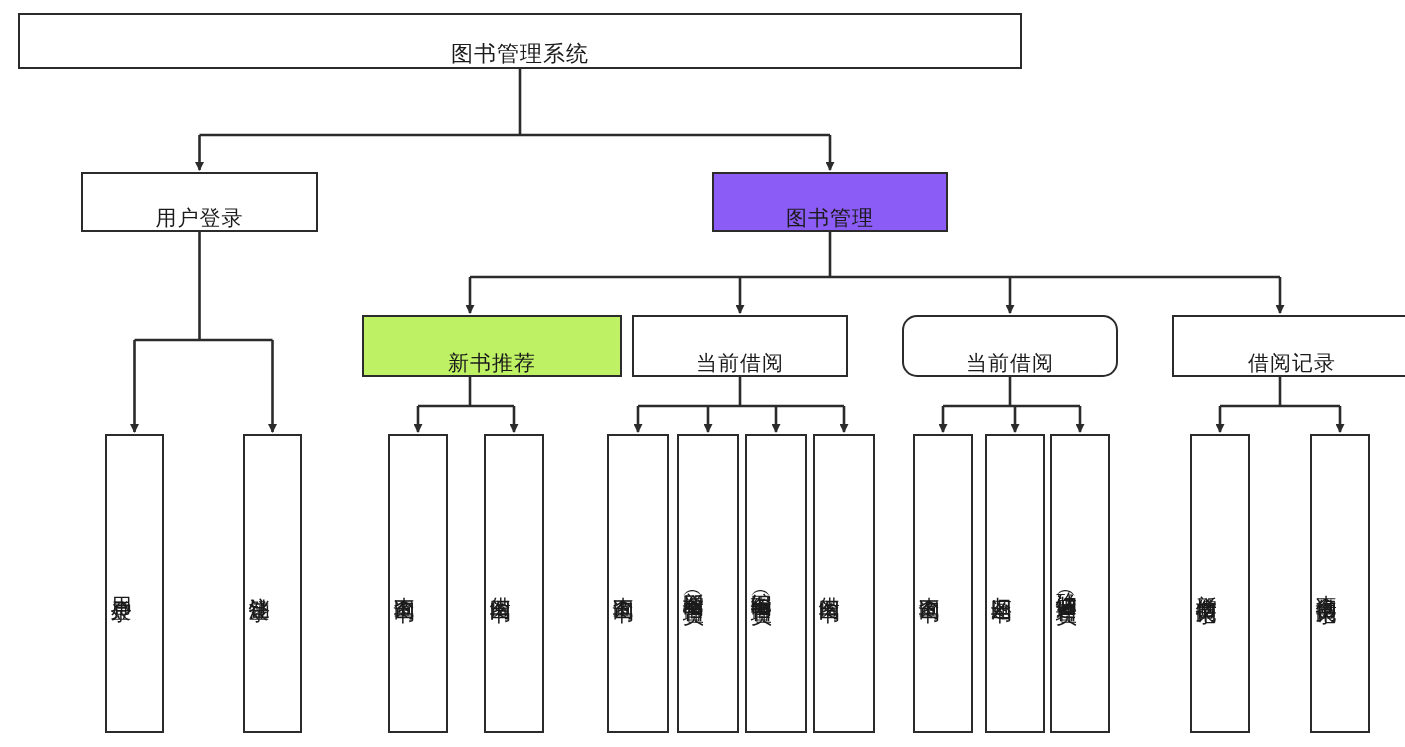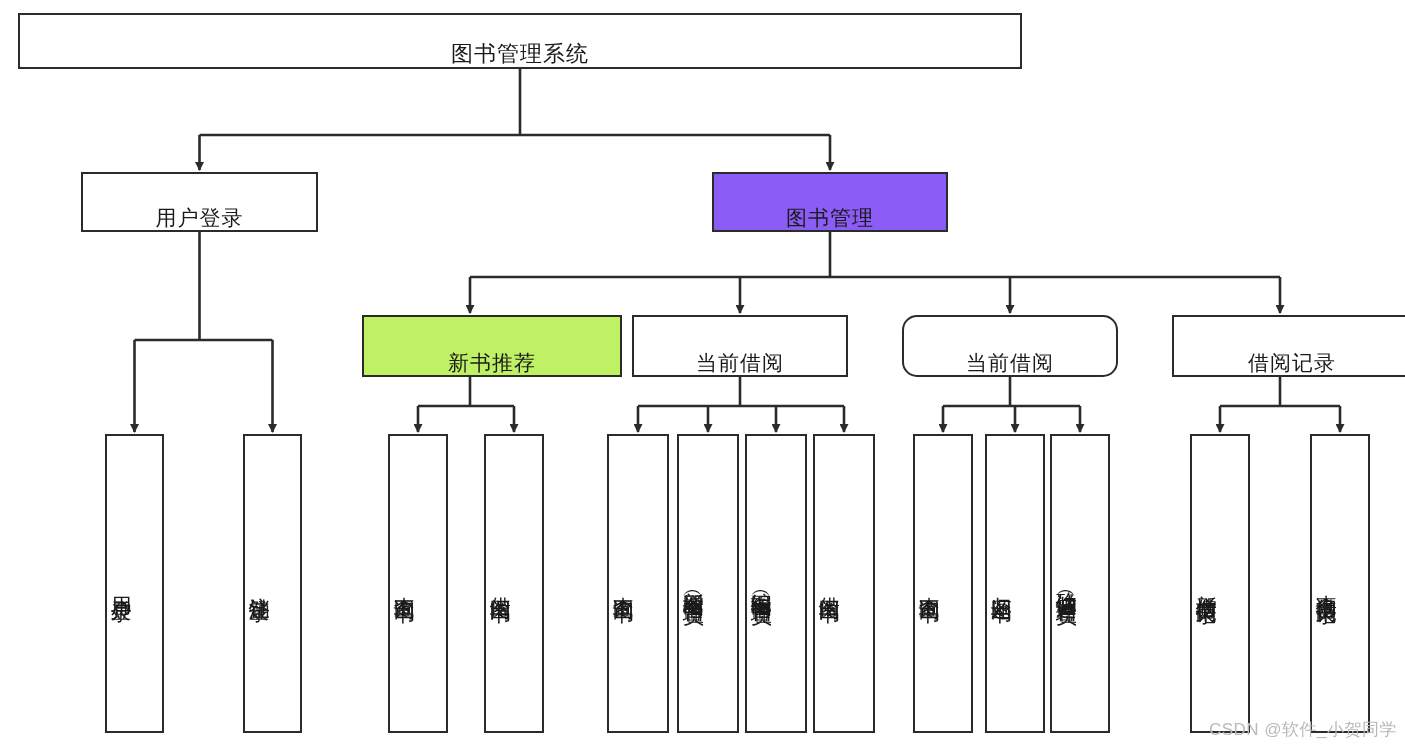--- a/index.html
+++ b/index.html
@@ -134,14 +134,13 @@
         <span class="label">确认归还（管理员）</span>
       </div>
       <div class="node vertical" style="left: 1190px; top: 434px; width: 60px; height: 299px; border-color: rgb(43, 43, 43); background: rgb(255, 255, 255); color: rgb(26, 26, 26);">
         <span class="label">新增借阅记录</span>
       </div>
       <div class="node vertical" style="left: 1310px; top: 434px; width: 60px; height: 299px; border-color: rgb(43, 43, 43); background: rgb(255, 255, 255); color: rgb(26, 26, 26);">
         <span class="label">查询借阅记录</span>
       </div>
     </div>
 
-  <div class="watermark">CSDN @软件_小贺同学</div>
 </div>
 
 </body></html>

